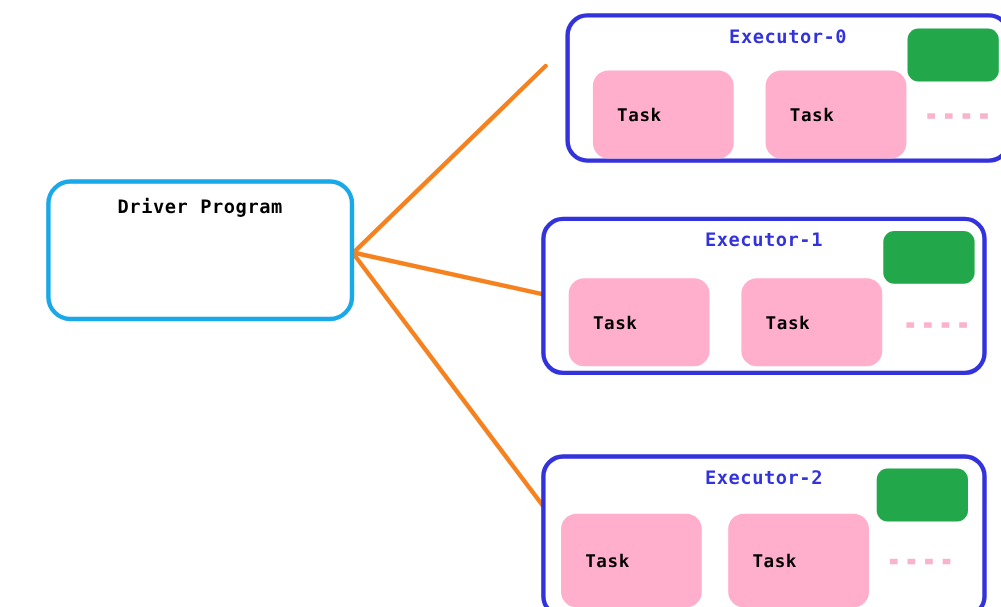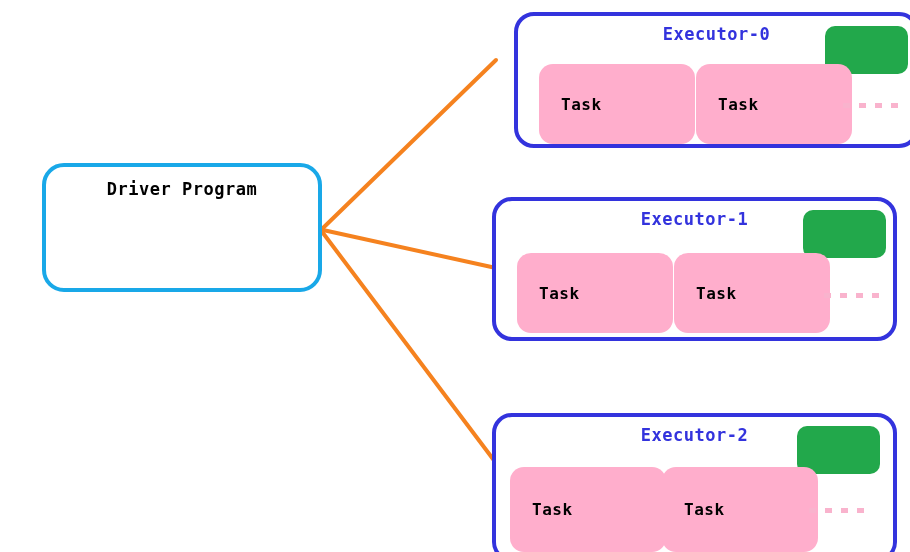--- a/index.html
+++ b/index.html
@@ -84,21 +84,20 @@
   }
   .green-box {
     position: absolute;
     background: #22a84b;
     border-radius: 10px;
   }
   .task-box {
     position: absolute;
     background: #ffaecc;
     border-radius: 14px;
-    padding-left: 28px;
   }
   .task-label {
     position: absolute;
     left: 22px;
     font-size: 16px;
     font-weight: bold;
     color: #000000;
     letter-spacing: 0.5px;
   }
   .ellipsis-dots {

